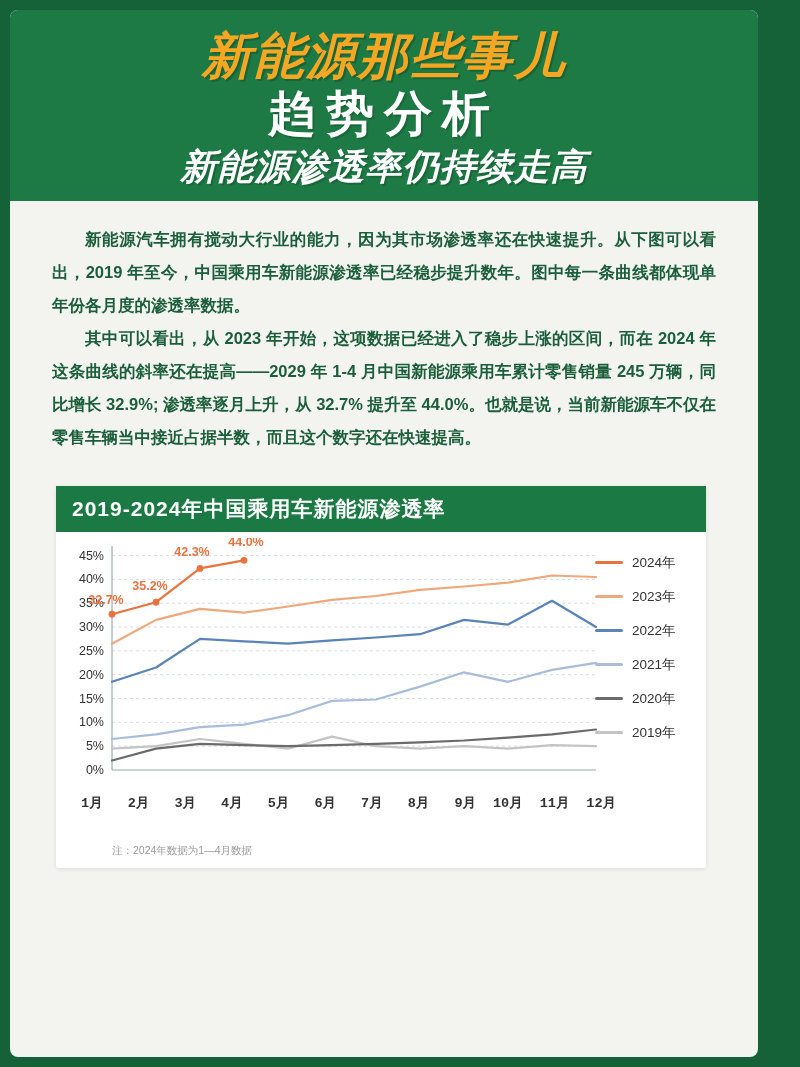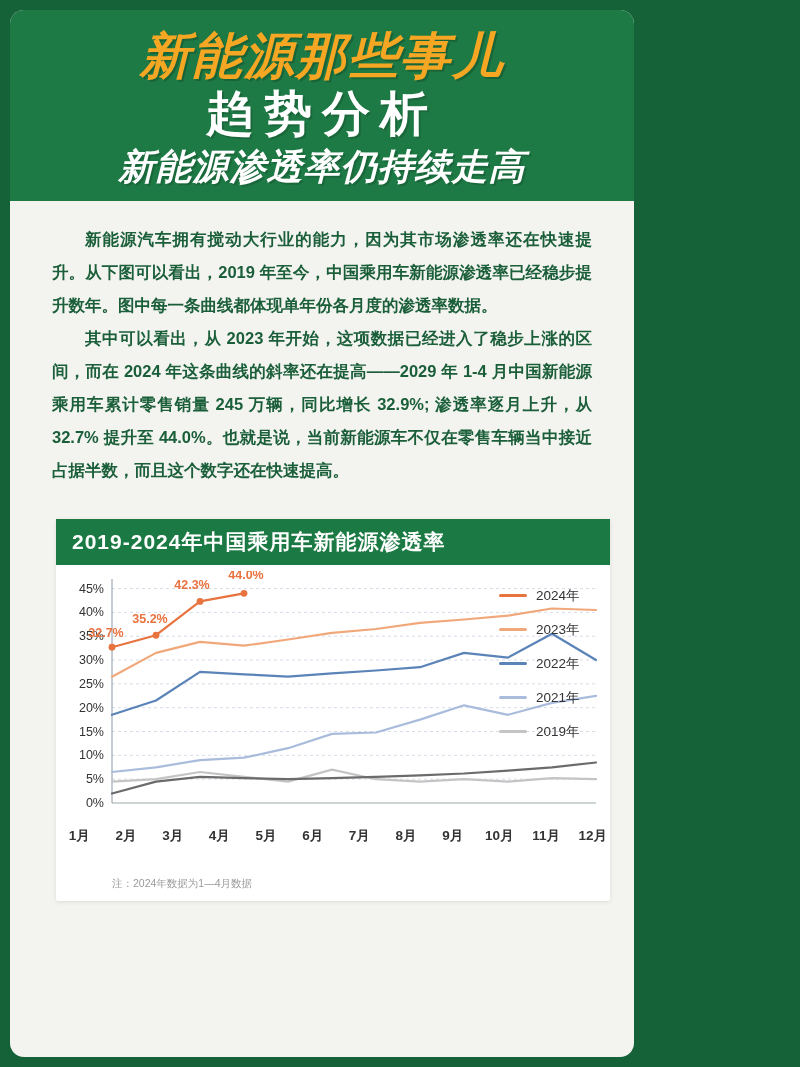--- a/index.html
+++ b/index.html
@@ -11,23 +11,23 @@
   }
   .page{
     position:relative;
     width:800px;height:1067px;
     background:#156138;
     box-sizing:border-box;
     padding:10px;
   }
   .inner{
     position:relative;
-    width:624px;height:1047px;
+    width:748px;height:1047px;
     background:#f3f4ef;
-    border-radius:14px;
+    border-radius:8px;
     overflow:hidden;
   }
   
   .header{
     background:#1e7a45;
     padding:18px 26px 10px 26px;
     text-align:center;
   }
   .title-1{
     font-size:50px;
@@ -68,21 +68,21 @@
     padding:22px 42px 6px 42px;
     color:#1b5e3a;
     font-size:16.5px;
     line-height:2.0;
     font-weight:bold;
     text-align:justify;
   }
   .body-text p{margin:0;text-indent:2em;}
   
   .chart-card{
-    margin:26px 24px 0 46px;
+    margin:26px 52px 0 46px;
     background:#ffffff;
     border-radius:2px;
     box-shadow:0 1px 4px rgba(0,0,0,0.10);
     padding-bottom:10px;
   }
   .chart-title{
     background:#1b7a43;
     color:#ffffff;
     font-size:21px;
     font-weight:bold;
@@ -112,22 +112,22 @@
   .legend-line{
     width:28px;height:3px;margin-right:9px;border-radius:2px;
   }
   .x-labels{
     position:absolute;
     left:0;top:262px;
     width:560px;
     display:flex;
   }
   .x-labels span{
-    flex:1;text-align:center;
-    font-size:13.5px;color:#333;font-weight:bold;
+    flex:1;text-align:right;
+    font-size:13.5px;color:#333;font-weight:bold;font-family:Liberation Mono, monospace;
   }
   .note{
     padding:12px 0 0 56px;
     font-size:10.5px;
     color:#9a9a9a;
   }
   svg{display:block;}
   .axis-text{font-size:12.5px;fill:#333;font-family:"Liberation Sans",sans-serif;}
   .dlabel{font-size:12.5px;fill:#e8733f;font-family:"Liberation Sans",sans-serif;font-weight:bold;}
 </style>
@@ -218,20 +218,24 @@
             </div>
             <div class="legend-row">
               <span class="legend-line" style="background: rgb(90, 131, 184);"></span>
               <span>2022年</span>
             </div>
             <div class="legend-row">
               <span class="legend-line" style="background: rgb(169, 188, 220);"></span>
               <span>2021年</span>
             </div>
             <div class="legend-row">
+              <span class="legend-line" style="background: rgb(107, 107, 107);"></span>
+              <span>2020年</span>
+            </div>
+            <div class="legend-row">
               <span class="legend-line" style="background: rgb(196, 196, 196);"></span>
               <span>2019年</span>
             </div>
           </div>
       </div>
 
       <div class="note">注：2024年数据为1—4月数据</div>
     </div>
 
   </div>

